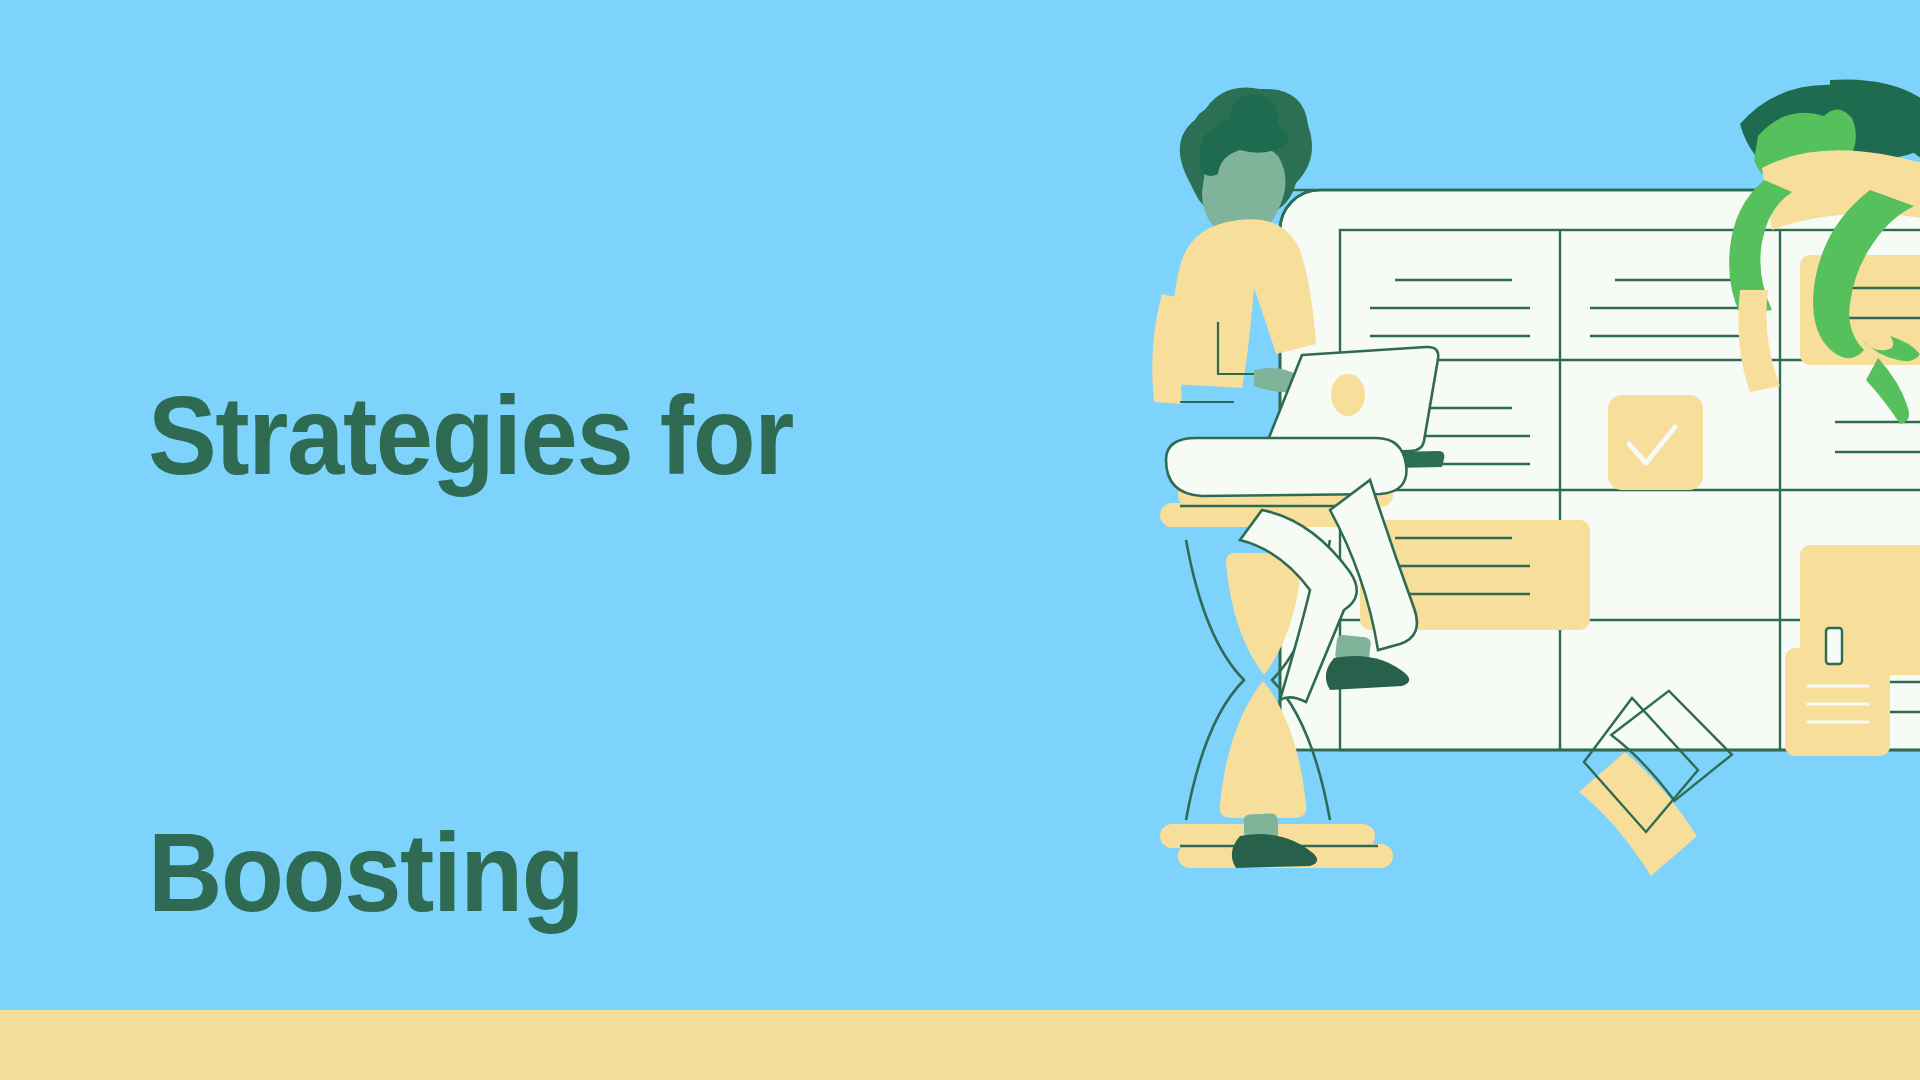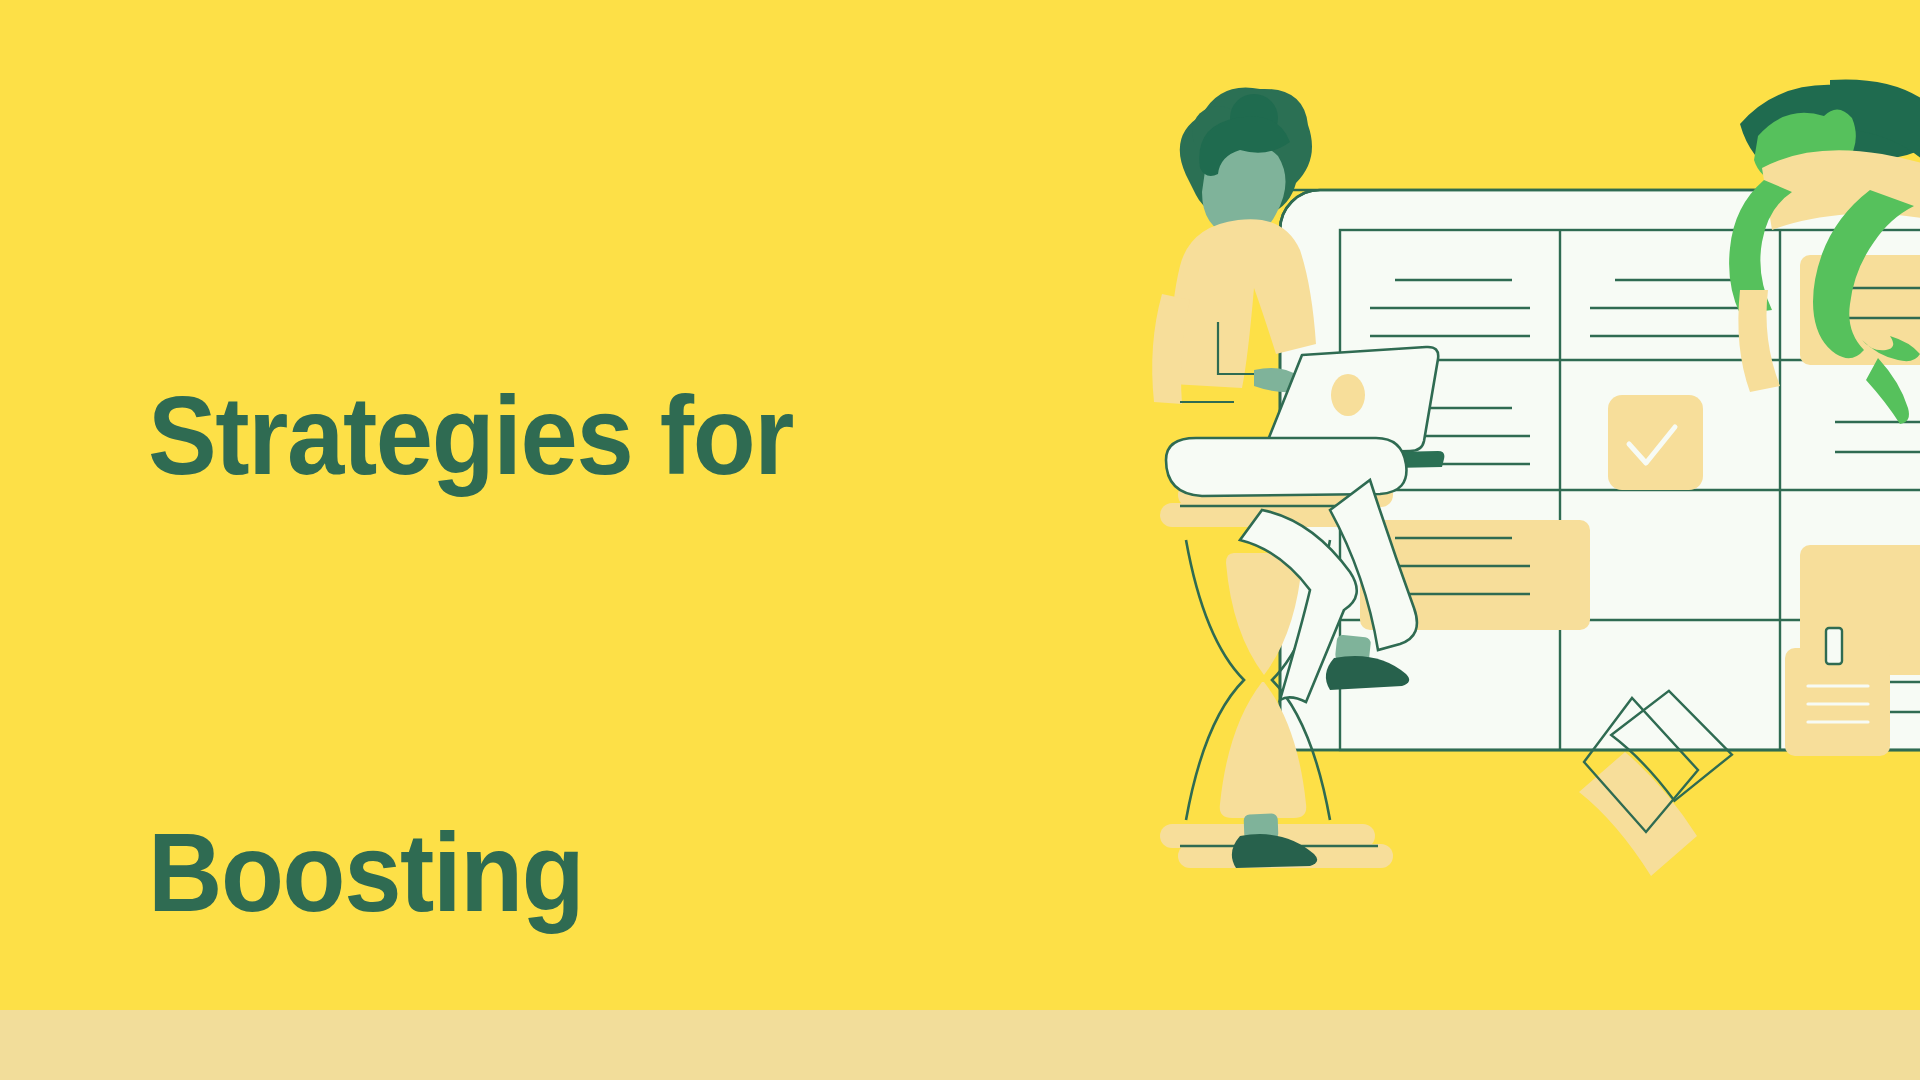--- a/index.html
+++ b/index.html
@@ -1,21 +1,21 @@
 <!DOCTYPE html>
 <html><head>
 <meta charset="utf-8">
 <style>
   html,body{margin:0;padding:0;}
   body{
     width:1920px;height:1080px;overflow:hidden;position:relative;
     background:#f4f9f2;
     font-family:"Liberation Sans", sans-serif;
   }
-  #stage{position:absolute;inset:0;background:#fde047;}
+  #stage{position:absolute;inset:0;background:#7dd3fc;}
 
   
   .headline{
     position:absolute;left:148px;top:72px;width:1010px;
     color:#2f6b52;
     font-family:"Liberation Sans", sans-serif;
     font-weight:700;
     font-size:112px;
     line-height:1.30;
     letter-spacing:-1.5px;

